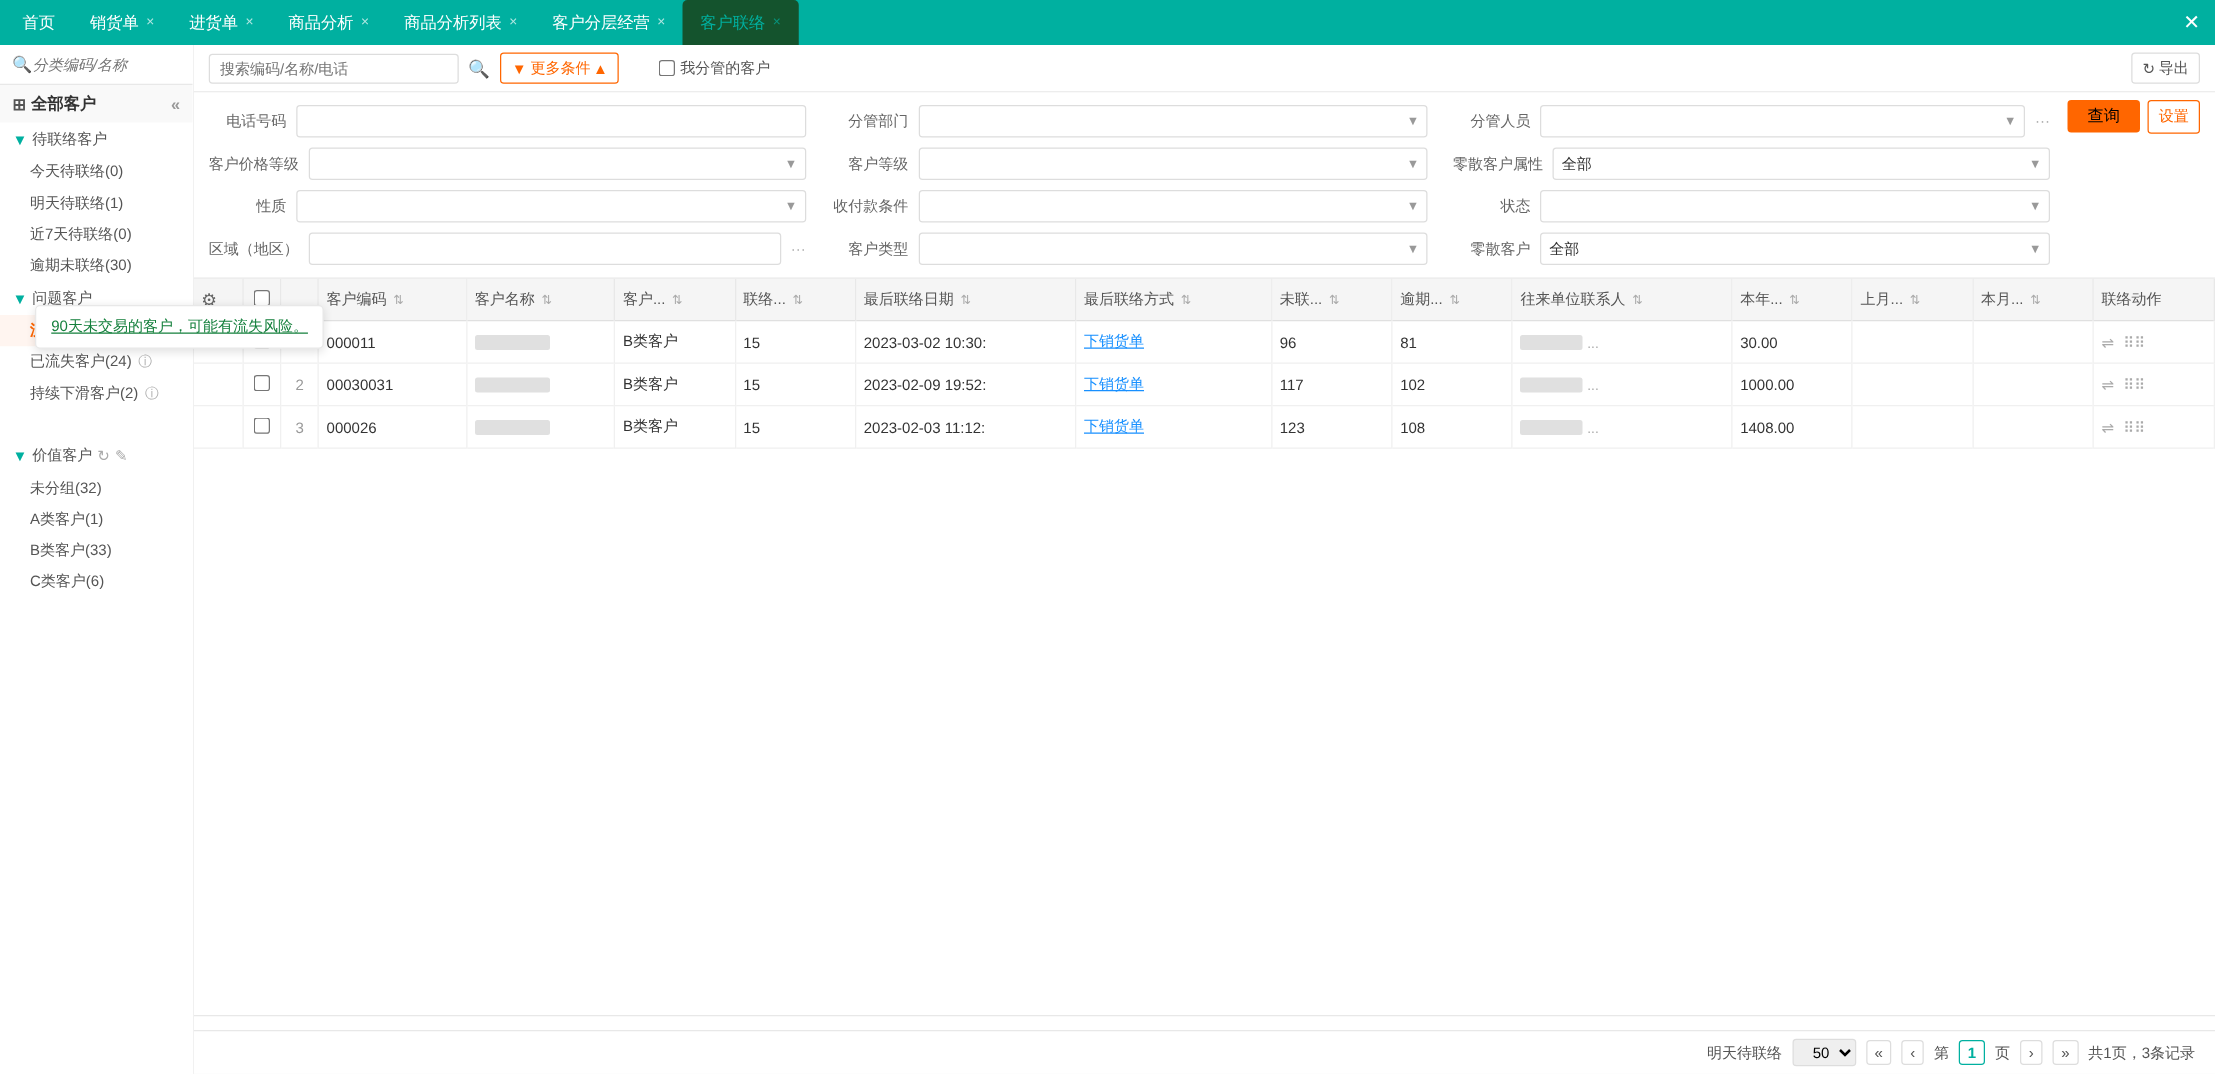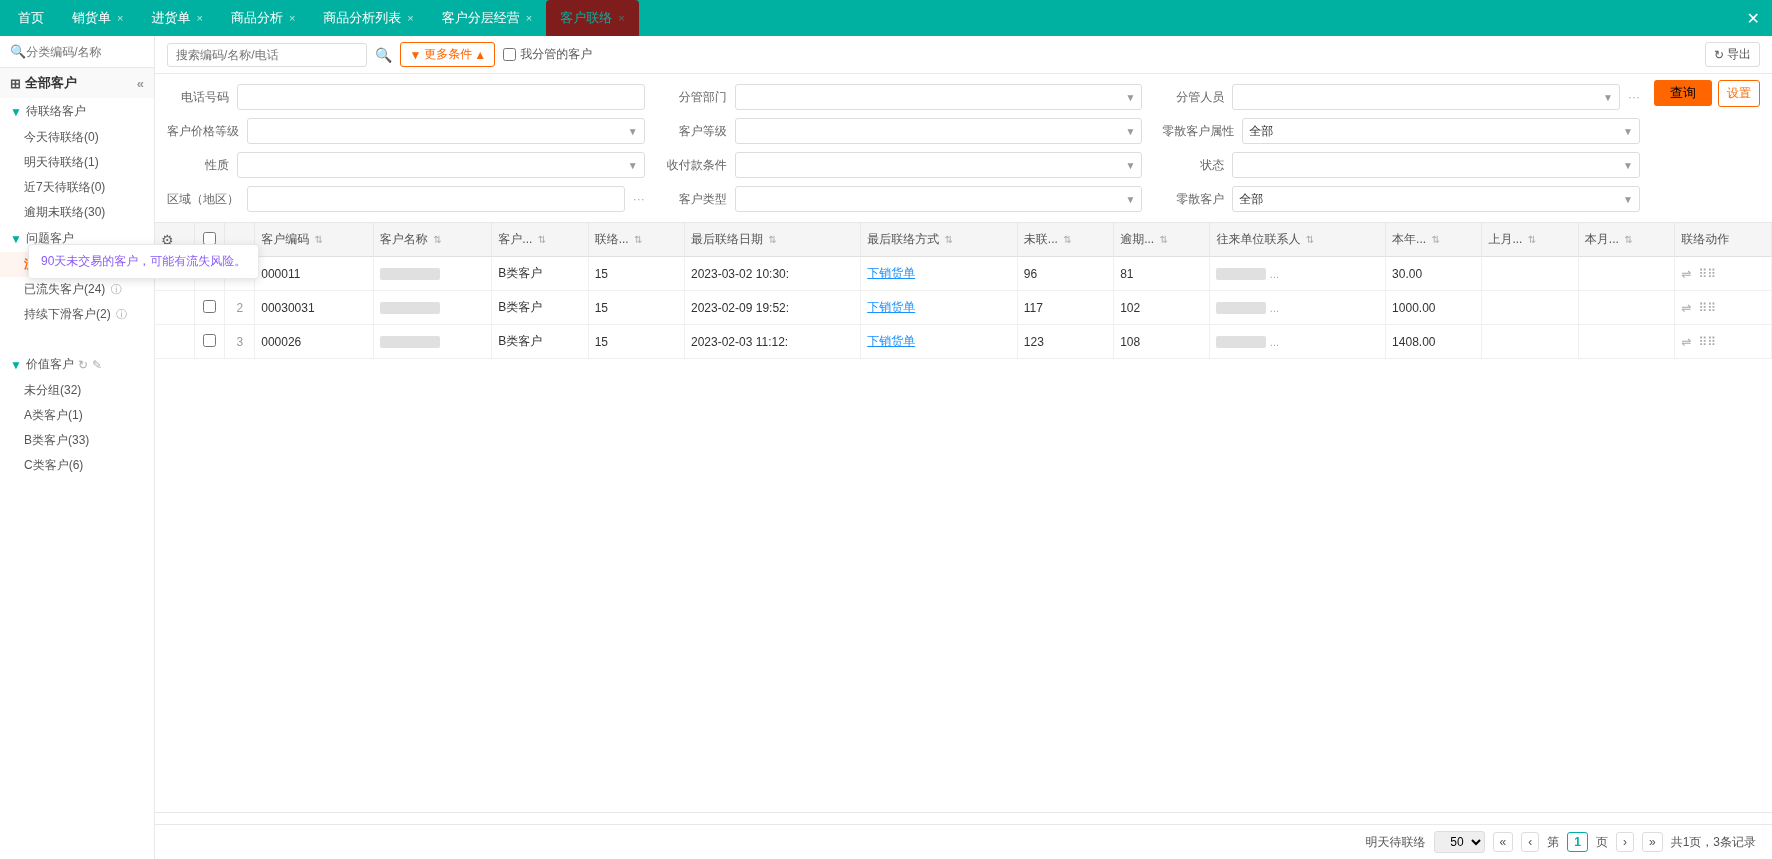--- a/index.html
+++ b/index.html
@@ -18,21 +18,21 @@
       align-items: center;
       padding: 0 14px;
       height: 36px;
       color: #fff;
       font-size: 13px;
       cursor: pointer;
       white-space: nowrap;
       position: relative;
     }
     .tab-item.active {
-      background: #7f1d1d;
+      background: #14532d;
       color: #00b0a0;
       border-radius: 4px 4px 0 0;
     }
     .tab-item .close-icon {
       margin-left: 6px;
       font-size: 11px;
       color: inherit;
       opacity: 0.7;
     }
     .tab-bar-spacer { flex: 1; }
@@ -63,20 +63,21 @@
       padding: 8px 10px;
       border-bottom: 1px solid #e8e8e8;
     }
     .sidebar-search input {
       border: none;
       outline: none;
       font-size: 12px;
       color: #333;
       flex: 1;
       background: transparent;
+      font-style: italic;
     }
     .sidebar-search .search-icon { color: #aaa; font-size: 13px; }
 
     .sidebar-header {
       display: flex;
       align-items: center;
       justify-content: space-between;
       padding: 6px 10px;
       font-weight: bold;
       font-size: 13px;
@@ -147,20 +148,21 @@
       padding: 3px 8px;
       border-radius: 3px;
     }
     .filter-more .icon { margin-right: 3px; }
     .filter-my-customers {
       display: flex;
       align-items: center;
       color: #555;
       font-size: 12px;
       cursor: pointer;
+      margin-left: 24px;
     }
     .filter-my-customers input { margin-right: 4px; cursor: pointer; }
     .filter-spacer { flex: 1; }
     .export-btn {
       display: flex;
       align-items: center;
       color: #555;
       font-size: 12px;
       cursor: pointer;
       border: 1px solid #ddd;
@@ -300,23 +302,24 @@
     .tooltip-box {
       position: absolute;
       left: 28px;
       top: 244px;
       background: #fff;
       border: 1px solid #e8e8e8;
       box-shadow: 0 2px 8px rgba(0,0,0,0.12);
       padding: 8px 12px;
       border-radius: 4px;
       font-size: 12px;
-      color: #8b5cf6;
+      color: #15803d;
       white-space: nowrap;
       z-index: 10;
+      text-decoration: underline;
     }
 
     
     .pagination-bar {
       display: flex;
       align-items: center;
       justify-content: flex-end;
       padding: 6px 16px;
       border-top: 1px solid #e8e8e8;
       background: #fff;

